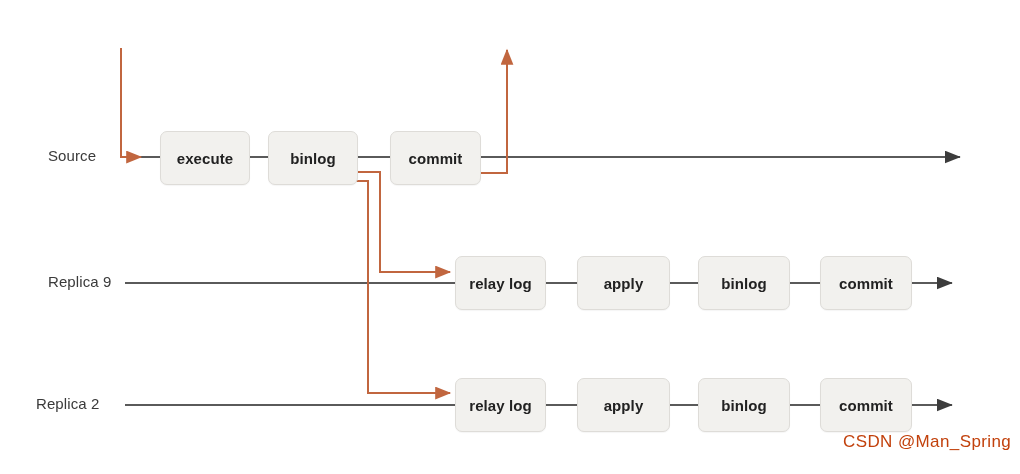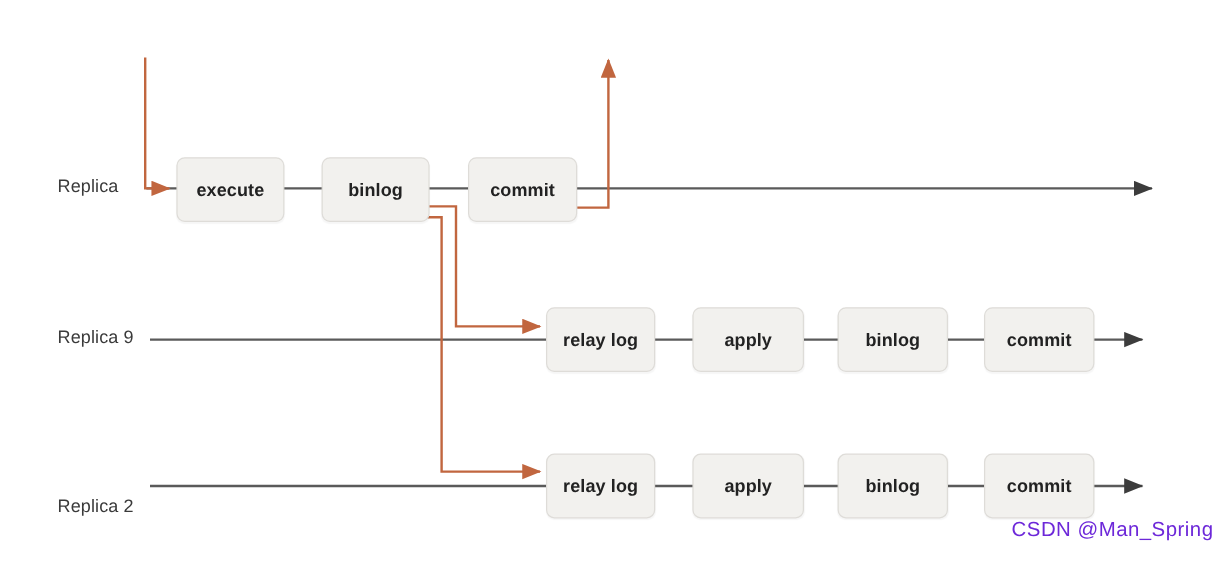--- a/index.html
+++ b/index.html
@@ -23,21 +23,21 @@
     box-sizing:border-box;
     display:flex;align-items:center;justify-content:center;
     font-family:"Liberation Sans", sans-serif;
     font-size:15px;font-weight:bold;color:#222222;
     letter-spacing:.1px;
     box-shadow:0 1px 1px rgba(0,0,0,0.04);
   }
   .watermark{
     position:absolute;
     font-family:"Liberation Sans", sans-serif;
-    font-size:17px;color:#6d28d9;
+    font-size:17px;color:#c2410c;
     white-space:nowrap;letter-spacing:.4px;
   }
 </style>
 </head>
 <body>
 
 <svg id="diagram" viewBox="0 0 1020 474" width="1020" height="474" xmlns="http://www.w3.org/2000/svg">
   <defs>
     <marker id="arrow-dark" markerWidth="9" markerHeight="9" refX="7.6" refY="3.2" orient="auto" markerUnits="strokeWidth">
       <path d="M0,0 L8,3.2 L0,6.4 z" fill="#3c3c3c"></path>
@@ -53,26 +53,26 @@
     </g>
   <g id="flows">
       <path d="M 121,48 L 121,157 L 141,157" stroke="#c1663f" stroke-width="2" fill="none" stroke-linejoin="miter" marker-end="url(#arrow-orange)"></path>
       <path d="M 481,173 L 507,173 L 507,50" stroke="#c1663f" stroke-width="2" fill="none" stroke-linejoin="miter" marker-end="url(#arrow-orange)"></path>
       <path d="M 356,172 L 380,172 L 380,272 L 450,272" stroke="#c1663f" stroke-width="2" fill="none" stroke-linejoin="miter" marker-end="url(#arrow-orange)"></path>
       <path d="M 356,181 L 368,181 L 368,393 L 450,393" stroke="#c1663f" stroke-width="2" fill="none" stroke-linejoin="miter" marker-end="url(#arrow-orange)"></path>
     </g>
 </svg>
 
 <div id="labels">
-    <div class="row-label" style="left: 48px; top: 147px;">Replica</div>
+    <div class="row-label" style="left: 48px; top: 147px;">Source</div>
     <div class="row-label" style="left: 48px; top: 273px;">Replica 9</div>
-    <div class="row-label" style="left: 48px; top: 395px; margin-top: 19px;">Replica 2</div>
+    <div class="row-label" style="left: 36px; top: 395px;">Replica 2</div>
   </div>
 <div id="nodes">
-    <div class="node" style="left: 147px; top: 131px; width: 90px; height: 54px;">execute</div>
+    <div class="node" style="left: 160px; top: 131px; width: 90px; height: 54px;">execute</div>
     <div class="node" style="left: 268px; top: 131px; width: 90px; height: 54px;">binlog</div>
     <div class="node" style="left: 390px; top: 131px; width: 91px; height: 54px;">commit</div>
     <div class="node" style="left: 455px; top: 256px; width: 91px; height: 54px;">relay log</div>
     <div class="node" style="left: 577px; top: 256px; width: 93px; height: 54px;">apply</div>
     <div class="node" style="left: 698px; top: 256px; width: 92px; height: 54px;">binlog</div>
     <div class="node" style="left: 820px; top: 256px; width: 92px; height: 54px;">commit</div>
     <div class="node" style="left: 455px; top: 378px; width: 91px; height: 54px;">relay log</div>
     <div class="node" style="left: 577px; top: 378px; width: 93px; height: 54px;">apply</div>
     <div class="node" style="left: 698px; top: 378px; width: 92px; height: 54px;">binlog</div>
     <div class="node" style="left: 820px; top: 378px; width: 92px; height: 54px;">commit</div>

